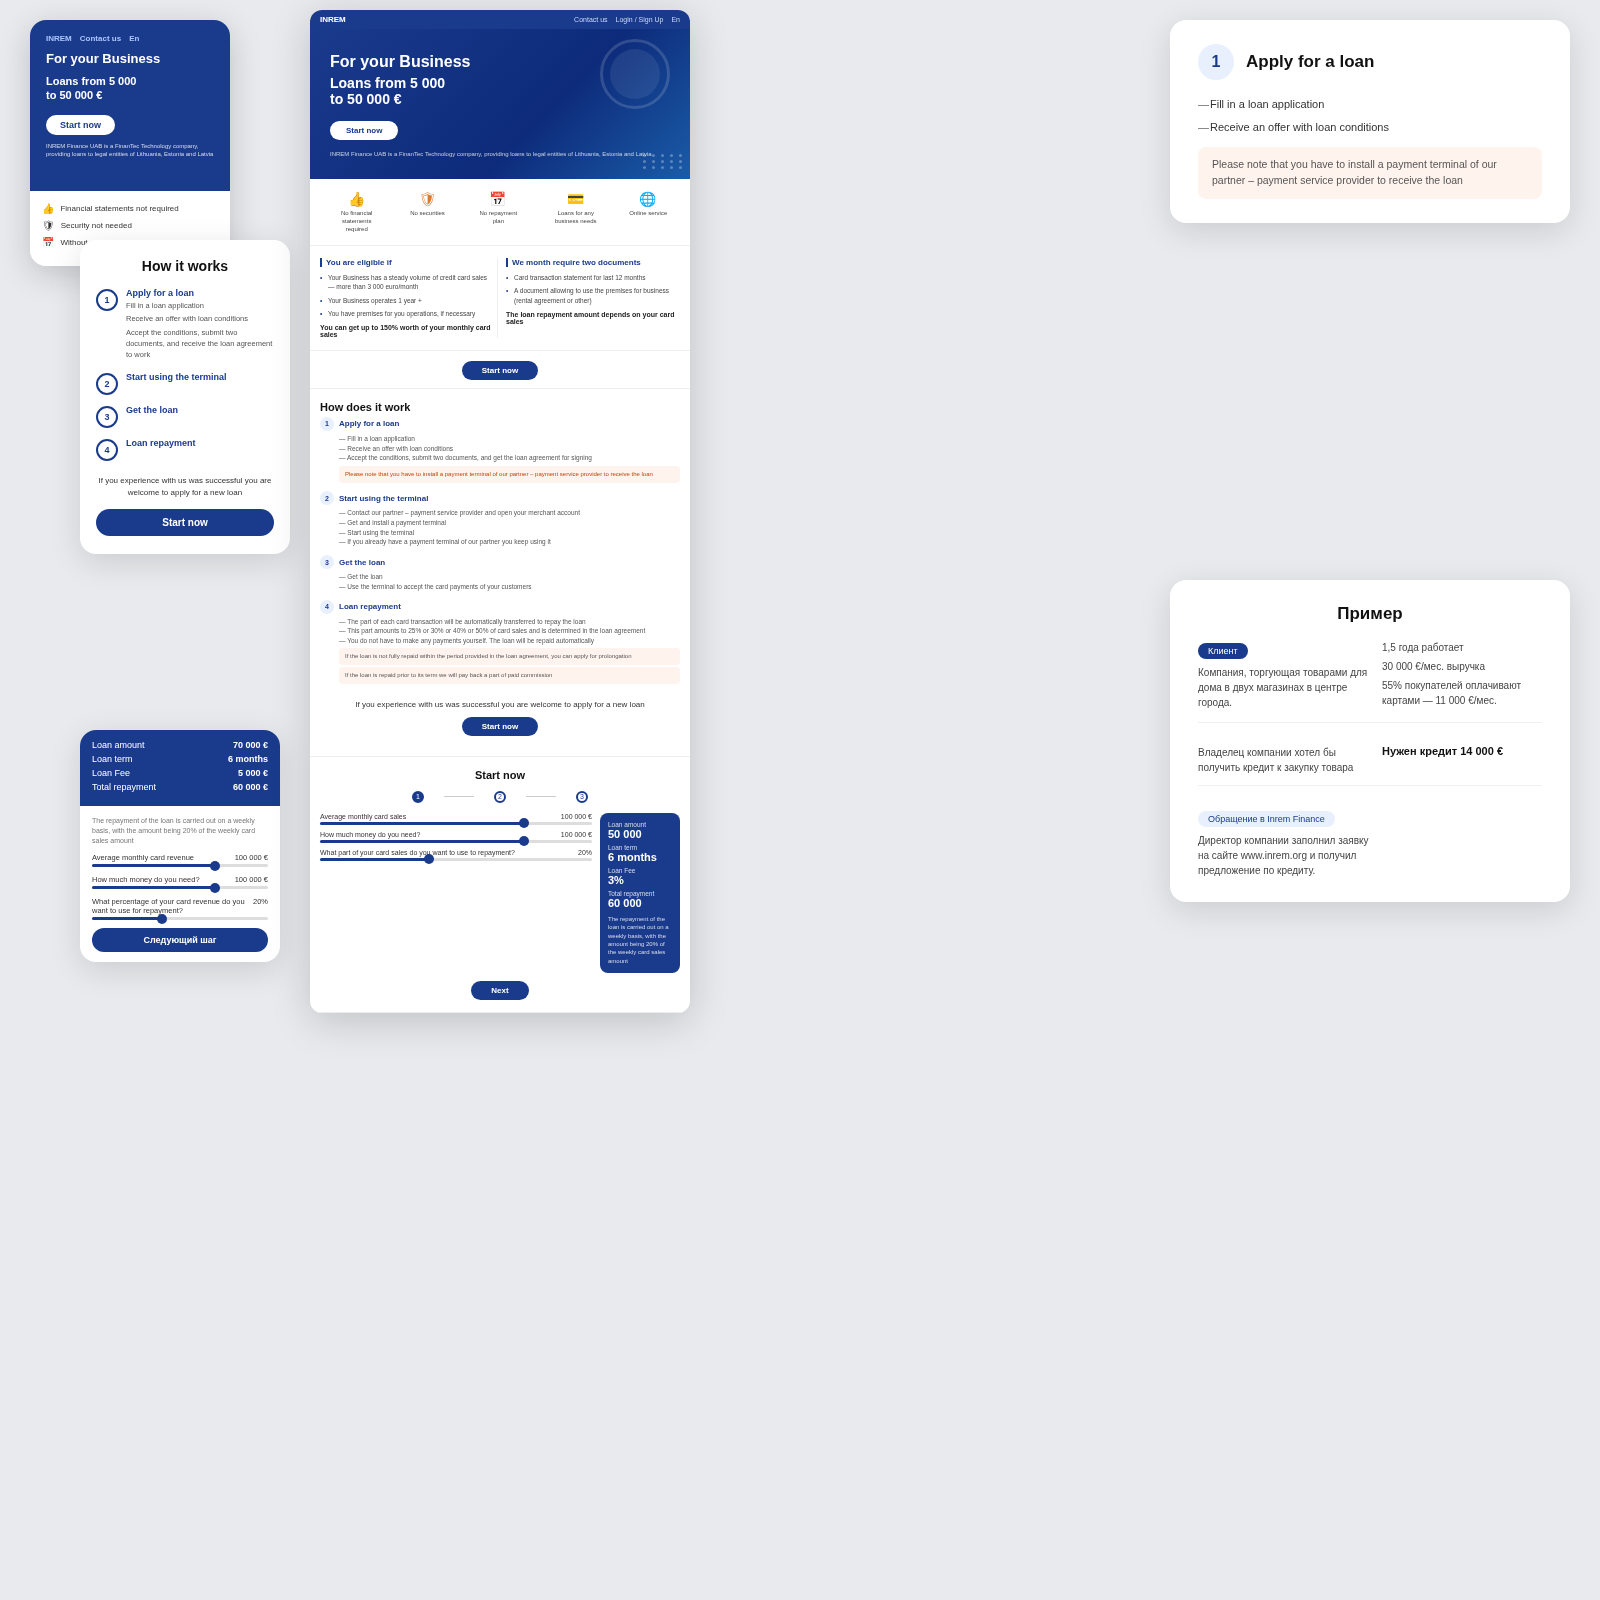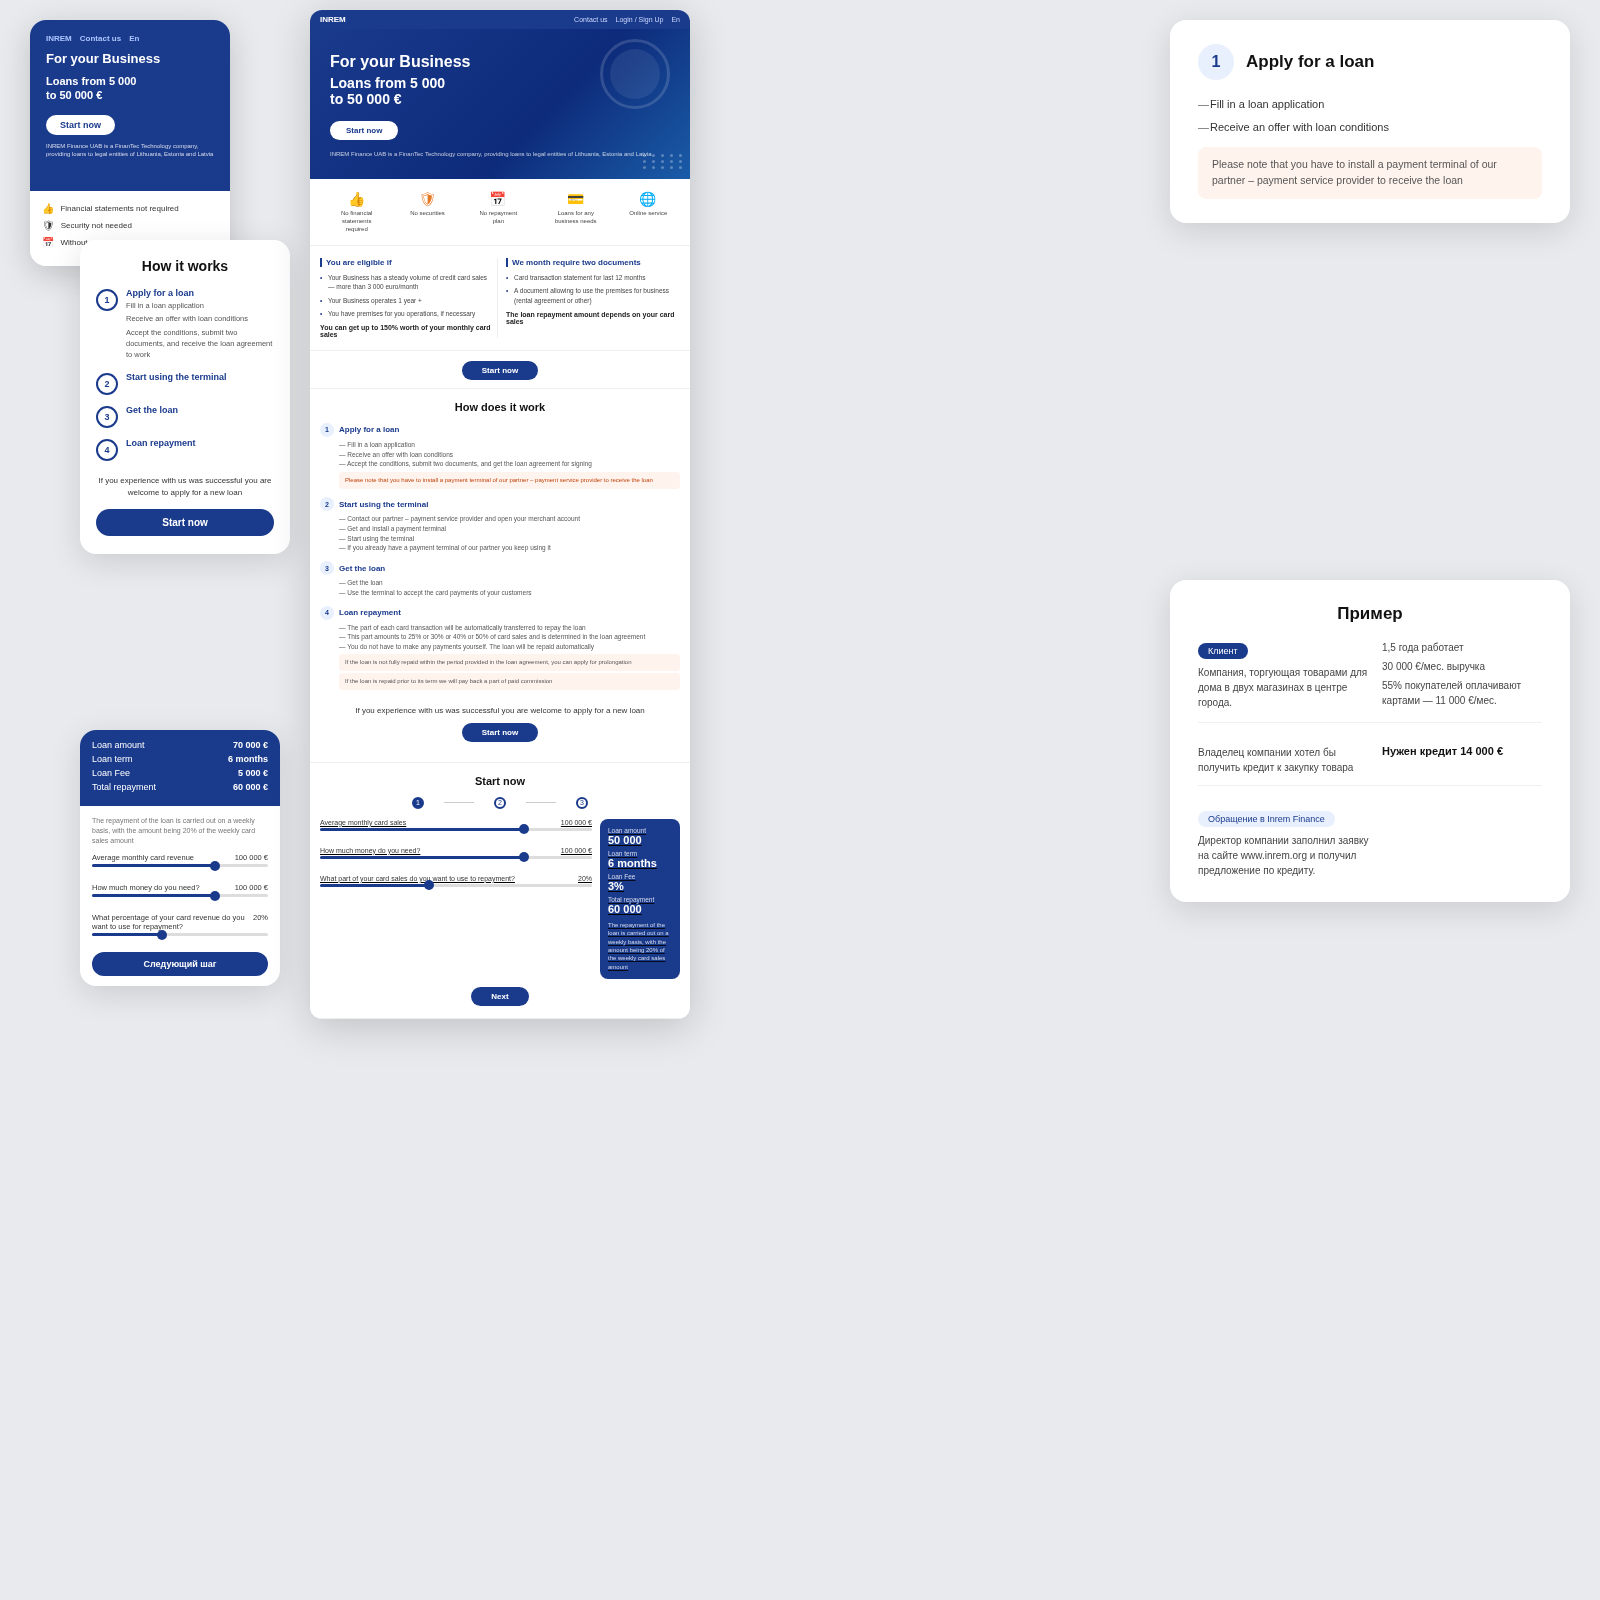--- a/index.html
+++ b/index.html
@@ -317,43 +317,43 @@
       border: none;
       border-radius: 20px;
       padding: 5px 20px;
       font-size: 8px;
       font-weight: 700;
       cursor: pointer;
     }
 
     
     .how-section { padding: 12px 10px; border-bottom: 1px solid #eee; }
-    .how-section-title { font-size: 11px; font-weight: 700; text-align: center; color: #111; margin-bottom: 10px; }
+    .how-section-title { font-size: 11px; font-weight: 700; color: #111; margin-bottom: 4px; }
     .how-step { margin-bottom: 8px; }
     .how-step-header { display: flex; align-items: center; gap: 5px; margin-bottom: 3px; }
     .how-step-num { width: 14px; height: 14px; background: #e8f0fe; border-radius: 50%; display: flex; align-items: center; justify-content: center; font-size: 7px; font-weight: 700; color: #1a3a8c; }
     .how-step-label { font-size: 8px; font-weight: 600; color: #1a3a8c; }
     .how-step-detail { font-size: 6.5px; color: #555; padding-left: 19px; line-height: 1.5; }
     .how-step-note { background: #fff3ee; border-radius: 4px; padding: 4px 6px; font-size: 6px; color: #c0440a; margin: 3px 0 3px 19px; line-height: 1.5; }
 
     .loan-repay-note { background: #fff3ee; border-radius: 4px; padding: 4px 6px; font-size: 6px; color: #555; margin: 2px 0 2px 19px; line-height: 1.5; }
 
     .how-section-cta { text-align: center; padding: 8px; }
 
     
     .start-now-section { padding: 12px 10px; border-bottom: 1px solid #eee; }
     .start-now-title { font-size: 11px; font-weight: 700; text-align: center; color: #111; margin-bottom: 10px; }
     .steps-indicator { display: flex; justify-content: center; gap: 20px; margin-bottom: 10px; }
     .step-dot { width: 12px; height: 12px; border-radius: 50%; border: 2px solid #1a3a8c; display: flex; align-items: center; justify-content: center; font-size: 7px; color: #1a3a8c; }
     .step-dot.active { background: #1a3a8c; color: white; }
     .steps-connector { width: 30px; height: 1px; background: #ccc; align-self: center; }
 
-    .start-form { display: flex; gap: 8px; text-decoration: underline; }
+    .start-form { display: flex; gap: 8px; }
     .form-left { flex: 1; }
-    .form-slider-group { margin-bottom: 16px; }
+    .form-slider-group { margin-bottom: 0; }
     .form-slider-label { display: flex; justify-content: space-between; font-size: 7px; color: #333; margin-bottom: 2px; }
     .form-slider-track { width: 100%; height: 3px; background: #ddd; border-radius: 2px; margin-bottom: 6px; position: relative; }
     .form-slider-fill { height: 3px; background: #1a3a8c; border-radius: 2px; }
     .form-slider-thumb { width: 10px; height: 10px; background: #1a3a8c; border-radius: 50%; position: absolute; top: -3.5px; }
 
     .form-right {
       width: 80px;
       background: #1a3a8c;
       color: white;
       border-radius: 8px;

